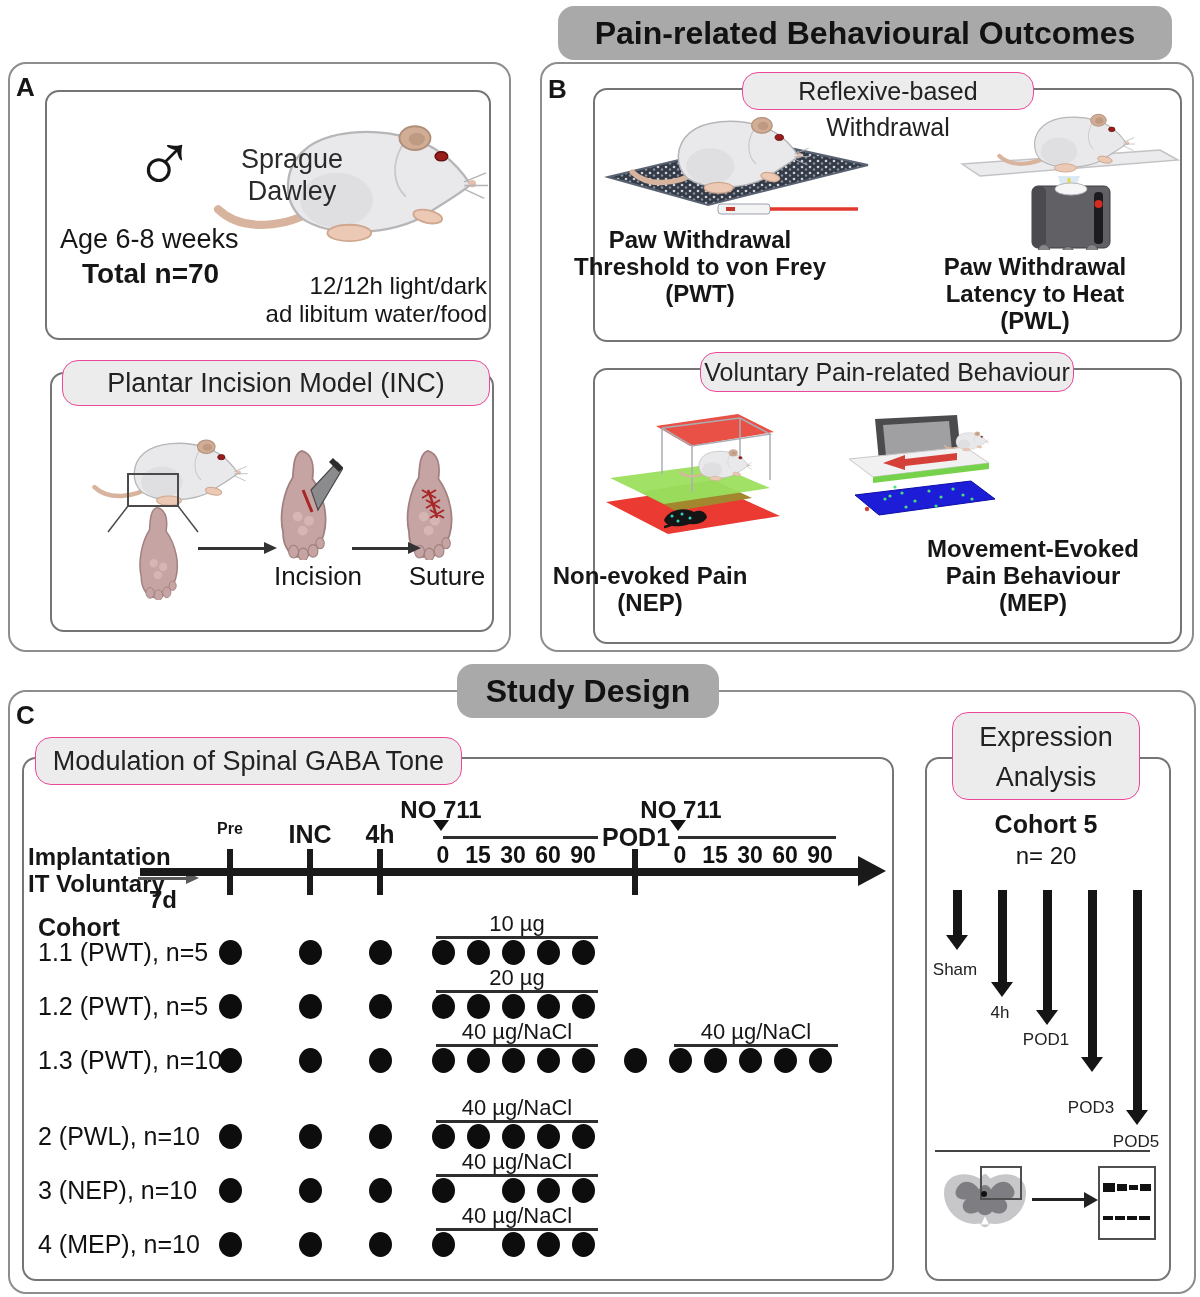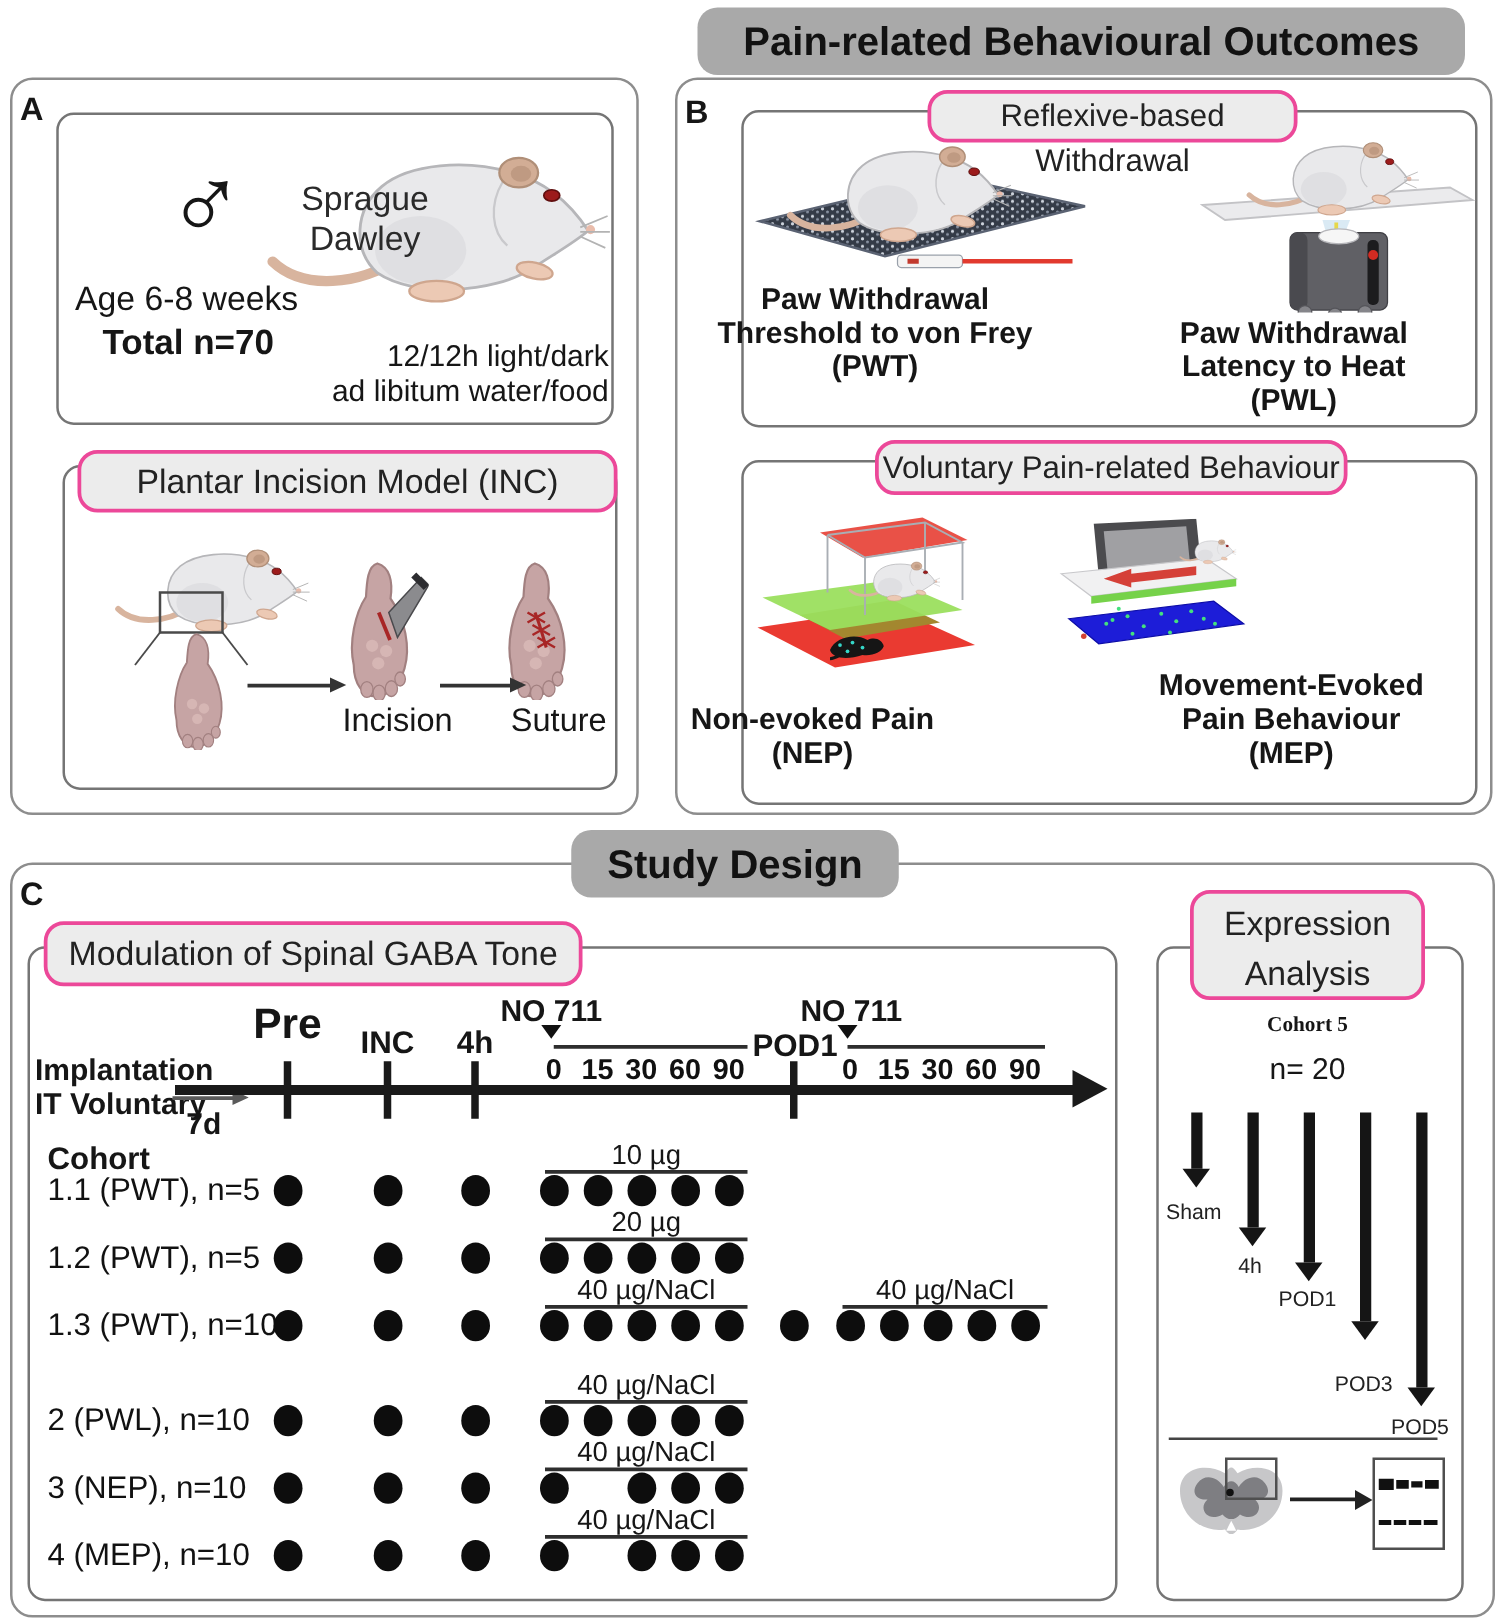--- a/index.html
+++ b/index.html
@@ -3,21 +3,21 @@
 <meta charset="utf-8">
 <style>
   html,body{margin:0;padding:0;background:#fff;}
   #page{position:relative;width:1200px;height:1297px;background:#fff;overflow:hidden;
         font-family:"Liberation Sans","DejaVu Sans",sans-serif;color:#161616;}
   .abs{position:absolute;}
   .box{position:absolute;border:2px solid #8d8d8d;border-radius:18px;background:#fff;}
   .box-inner{position:absolute;border:2px solid #757575;border-radius:14px;background:#fff;}
   .pill-dark{position:absolute;background:#a9a9a9;border-radius:16px;color:#121212;
              font-weight:bold;text-align:center;}
-  .pill-light{position:absolute;background:#ececec;border:3px solid #ec4899;border-radius:16px;
+  .pill-light{position:absolute;background:#ececec;border:1px solid #ec4899;border-radius:16px;
               color:#222;text-align:center;}
   .letter{position:absolute;font-weight:bold;font-size:26px;}
   .t{position:absolute;white-space:nowrap;}
   .b{font-weight:bold;}
   .ctr{transform:translateX(-50%);}
   .cap{position:absolute;text-align:center;font-weight:bold;font-size:24px;line-height:27px;}
   .dot{position:absolute;width:23px;height:25px;border-radius:50%;background:#0d0d0d;}
   .tick{position:absolute;width:6px;height:46px;background:#1a1a1a;}
   .overline{position:absolute;height:3px;background:#2e2e2e;}
   .minute{position:absolute;font-weight:bold;font-size:23px;transform:translateX(-50%);color:#111;}
@@ -237,21 +237,21 @@
   <div class="abs" style="left:186px;top:872px;width:0;height:0;border-top:6.5px solid transparent;border-bottom:6.5px solid transparent;border-left:13px solid #5a5a5a;"></div>
   <div class="t b ctr" style="left:163px;top:886px;font-size:24px;">7d</div>
 
   <div class="hline" style="left:140px;top:868px;width:722px;height:7.5px;background:#1a1a1a;"></div>
   <div class="abs" style="left:858px;top:856px;width:0;height:0;border-top:15px solid transparent;border-bottom:15px solid transparent;border-left:28px solid #1a1a1a;"></div>
 
   <div class="tick" style="left:227px;top:849px;"></div>
   <div class="tick" style="left:307px;top:849px;"></div>
   <div class="tick" style="left:377px;top:849px;"></div>
   <div class="tick" style="left:632px;top:849px;"></div>
-  <div class="t b ctr" style="left:230px;top:800px;font-size:34px;">Pre</div>
+  <div class="t b ctr" style="left:230px;top:820px;font-size:16px;">Pre</div>
   <div class="t b ctr" style="left:310px;top:820px;font-size:25px;">INC</div>
   <div class="t b ctr" style="left:380px;top:820px;font-size:25px;">4h</div>
   <div class="t b ctr" style="left:636px;top:823px;font-size:25px;">POD1</div>
 
   <div class="t b ctr" style="left:441px;top:796px;font-size:24px;">NO 711</div>
   <div class="downtri" style="left:433px;top:820px;"></div>
   <div class="overline" style="left:443px;top:836px;width:155px;"></div>
   <div class="t b ctr" style="left:681px;top:796px;font-size:24px;">NO 711</div>
   <div class="downtri" style="left:670px;top:820px;"></div>
   <div class="overline" style="left:678px;top:836px;width:158px;"></div>
@@ -343,21 +343,21 @@
       <div class="minute" style="left: 750px; top: 842px;">30</div>
       <div class="minute" style="left: 785px; top: 842px;">60</div>
       <div class="minute" style="left: 820px; top: 842px;">90</div>
     </div>
 
   <div class="box-inner" style="left:925px;top:757px;width:242px;height:520px;"></div>
   <div class="pill-light" style="left:952px;top:712px;width:188px;height:88px;font-size:27px;line-height:40px;padding-top:4px;box-sizing:border-box;">
     <div>Expression</div>
     <div>Analysis</div>
   </div>
-  <div class="t b ctr" style="left:1046px;top:810px;font-size:17px;font-family:Liberation Serif, serif;">Cohort 5</div>
+  <div class="t b ctr" style="left:1046px;top:810px;font-size:25px;">Cohort 5</div>
   <div class="t ctr" style="left:1046px;top:842px;font-size:24px;">n= 20</div>
   <div id="expr-arrows">
       <div class="shaft-v" style="left: 952.5px; top: 890px; width: 9px; height: 45px;"></div>
       <div class="head-v" style="left: 946px; top: 935px;"></div>
       <div class="tp-label" style="left: 955px; top: 960px;">Sham</div>
       <div class="shaft-v" style="left: 997.5px; top: 890px; width: 9px; height: 92px;"></div>
       <div class="head-v" style="left: 991px; top: 982px;"></div>
       <div class="tp-label" style="left: 1000px; top: 1003px;">4h</div>
       <div class="shaft-v" style="left: 1042.5px; top: 890px; width: 9px; height: 120px;"></div>
       <div class="head-v" style="left: 1036px; top: 1010px;"></div>

